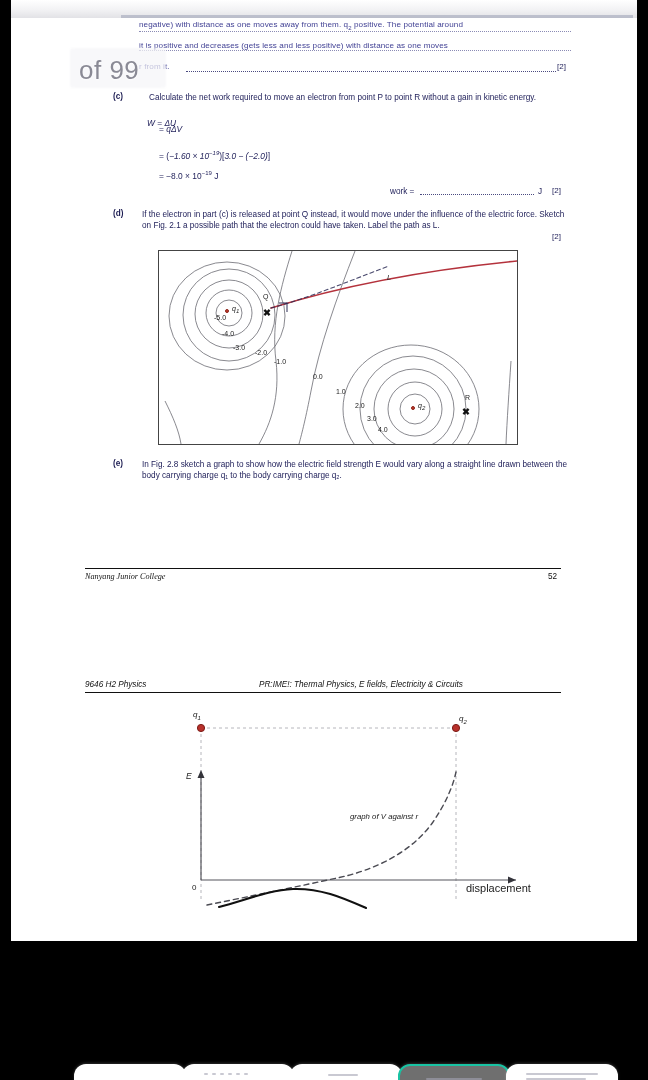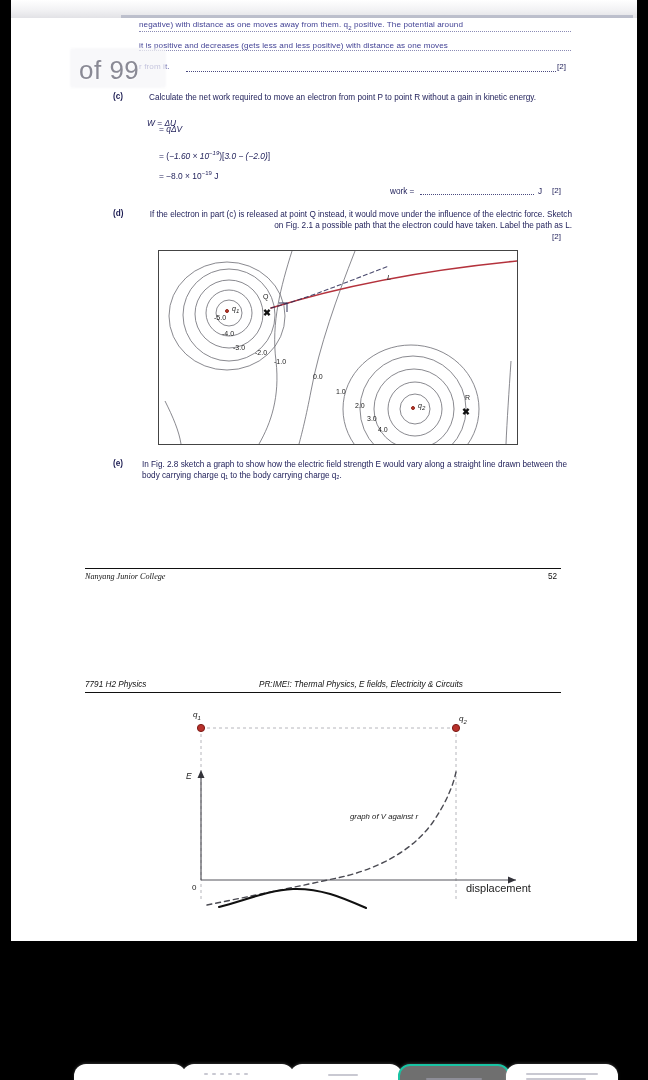--- a/index.html
+++ b/index.html
@@ -116,21 +116,21 @@
       <div class="math" style="left:148px; top:170px;">
         <span class="up">= −8.0 × 10<sup>−19</sup> J</span>
       </div>
 
       <div class="qtext" style="left:379px; top:186px;">work =</div>
       <div class="dots" style="left:409px; top:194px; width:114px;"></div>
       <div class="qtext" style="left:527px; top:186px;">J</div>
       <div class="mark" style="left:541px; top:186px;">[2]</div>
 
       <div class="qlab" style="left:102px; top:209px;">(d)</div>
-      <div class="qtext" style="left:131px; top:209px; width:430px;text-align:right;">If the electron in part (c) is released at point Q instead, it would move under the influence of the electric force. Sketch on Fig. 2.1 a possible path that the electron could have taken. Label the path as L.</div>
+      <div class="qtext" style="left:131px; top:209px; width:430px;">If the electron in part (c) is released at point Q instead, it would move under the influence of the electric force. Sketch on Fig. 2.1 a possible path that the electron could have taken. Label the path as L.</div>
       <div class="mark" style="left:541px; top:232px;">[2]</div>
 
       <div class="fig21">
         <svg width="358" height="193" viewBox="0 0 358 193">
           <g fill="none" stroke="#6b6b72" stroke-width="0.8">
 
             <circle cx="70" cy="62" r="13"></circle>
             <circle cx="70" cy="62" r="23"></circle>
             <circle cx="70" cy="63" r="34"></circle>
             <circle cx="70" cy="64" r="46"></circle>
@@ -186,21 +186,21 @@
         <div class="figlabel it" style="left:228px; top:22px; font-size:7.5px;">L</div>
       </div>
 
       <div class="qlab" style="left:102px; top:459px;">(e)</div>
       <div class="qtext" style="left:131px; top:459px; width:430px;">In Fig. 2.8 sketch a graph to show how the electric field strength E would vary along a straight line drawn between the body carrying charge q₁ to the body carrying charge q₂.</div>
 
       <div class="rule" style="left:74px; top:568px; width:476px;"></div>
       <div class="foot" style="left:74px; top:572px;font-family:Liberation Serif, serif;">Nanyang Junior College</div>
       <div class="foot" style="left:537px; top:572px; font-style:normal;">52</div>
 
-      <div class="foot" style="left:74px; top:680px;">7791 H2 Physics</div>
+      <div class="foot" style="left:74px; top:680px;">9646 H2 Physics</div>
       <div class="foot" style="left:248px; top:680px;">PR:IME!: Thermal Physics, E fields, Electricity &amp; Circuits</div>
       <div class="rule" style="left:74px; top:692px; width:476px;"></div>
 
       <div class="fig22">
         <svg width="380" height="210" viewBox="0 0 380 210">
 
           <line x1="40" y1="28" x2="40" y2="200" stroke="#b6b6bc" stroke-width="1" stroke-dasharray="3 3"></line>
           <line x1="295" y1="28" x2="295" y2="200" stroke="#b6b6bc" stroke-width="1" stroke-dasharray="3 3"></line>
           <line x1="40" y1="28" x2="295" y2="28" stroke="#b6b6bc" stroke-width="1" stroke-dasharray="3 3"></line>
 

